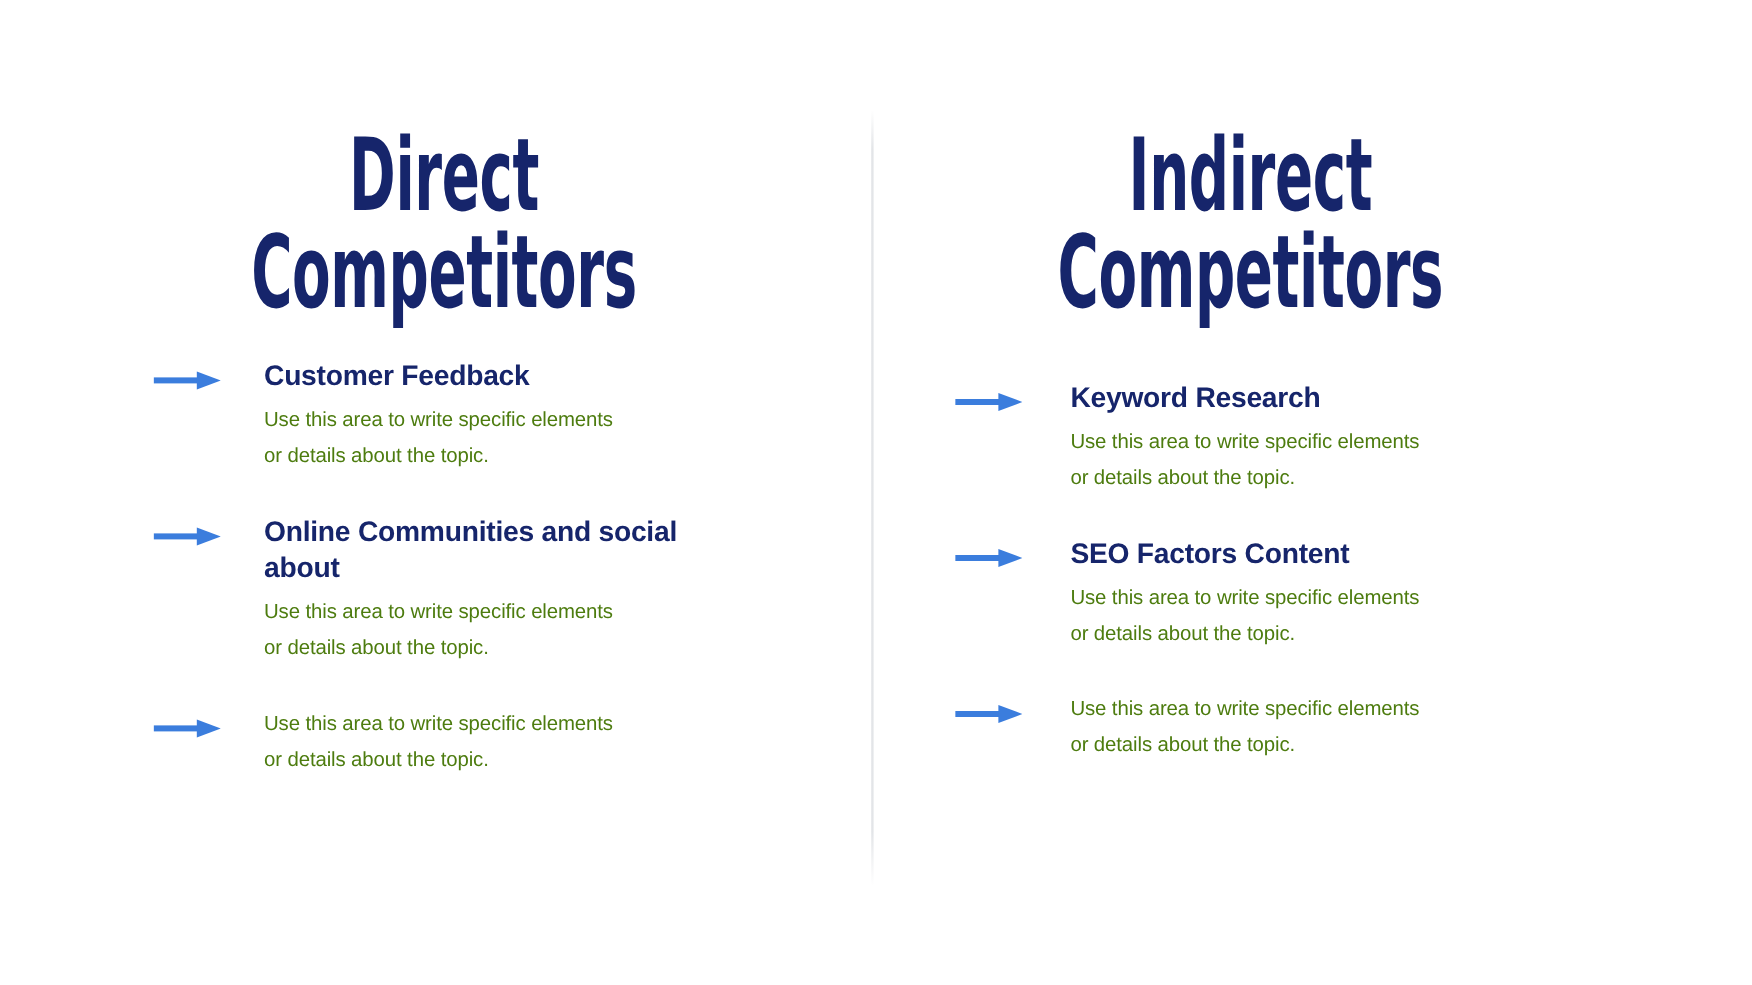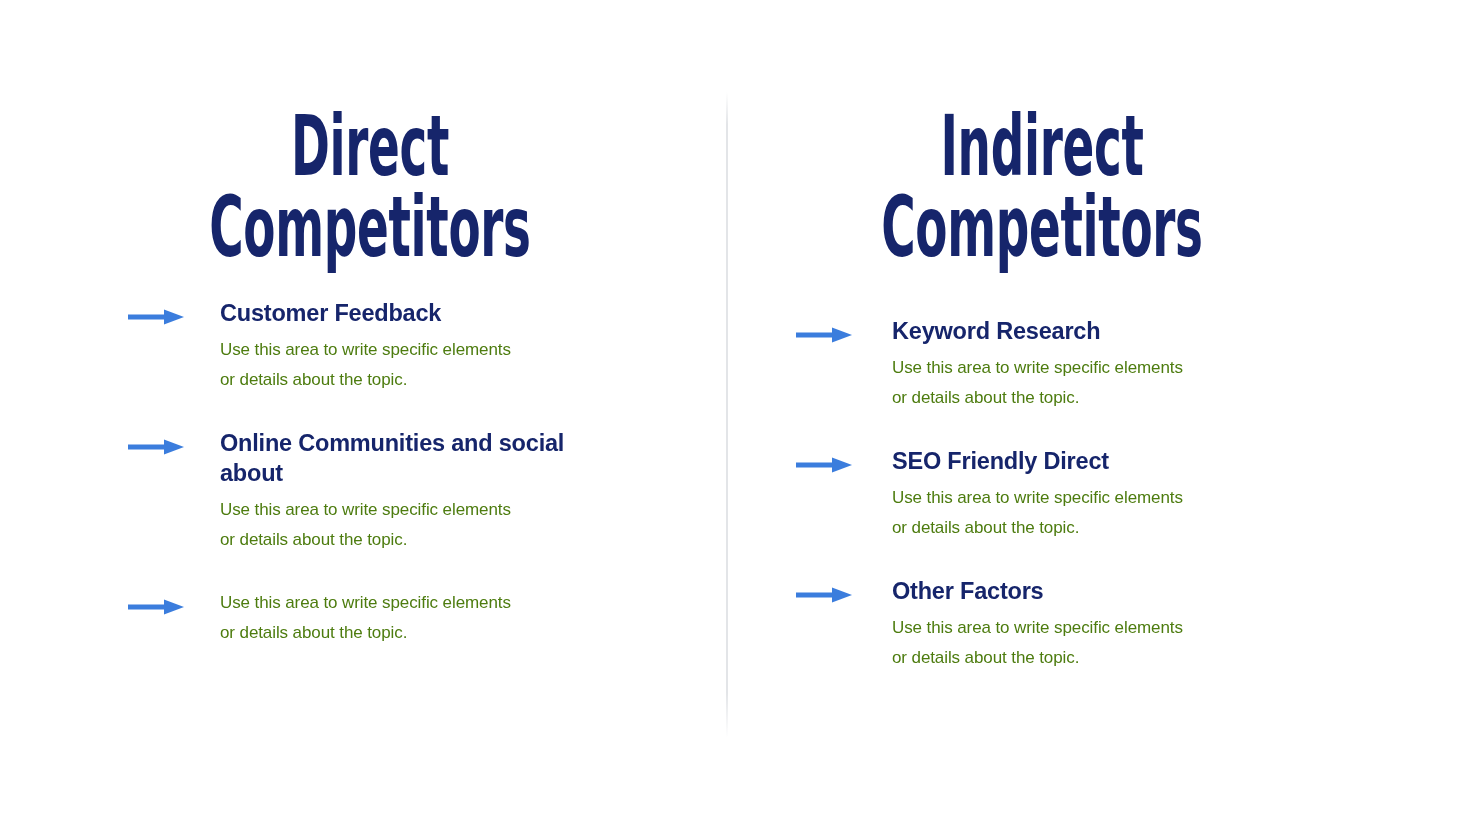--- a/index.html
+++ b/index.html
@@ -182,33 +182,32 @@
           <span class="ln">Use this area to write specific elements</span>
           <span class="ln">or details about the topic.</span>
         </div>
       </div>
 
       <div class="item">
         <svg class="arrow-icon" viewBox="0 0 56 20">
           <rect x="0" y="7.5" width="40" height="5" fill="#3b7ddd"></rect>
           <polygon points="36,2.5 56,10 36,17.5" fill="#3b7ddd"></polygon>
         </svg>
-        <div class="item-title">SEO Friendly Direct</div>
-        <div class="item-body">
-          <span class="ln">Use this area to write specific elements</span>
-          <span class="ln">or details about the topic.</span>
-        </div>
-      </div>
-
-      <div class="item">
-        <svg class="arrow-icon" viewBox="0 0 56 20">
-          <rect x="0" y="7.5" width="40" height="5" fill="#3b7ddd"></rect>
-          <polygon points="36,2.5 56,10 36,17.5" fill="#3b7ddd"></polygon>
-        </svg>
-        <div class="item-title">Other Factors</div>
+        <div class="item-title">SEO Factors Content</div>
+        <div class="item-body">
+          <span class="ln">Use this area to write specific elements</span>
+          <span class="ln">or details about the topic.</span>
+        </div>
+      </div>
+
+      <div class="item">
+        <svg class="arrow-icon" viewBox="0 0 56 20">
+          <rect x="0" y="7.5" width="40" height="5" fill="#3b7ddd"></rect>
+          <polygon points="36,2.5 56,10 36,17.5" fill="#3b7ddd"></polygon>
+        </svg>
         <div class="item-body">
           <span class="ln">Use this area to write specific elements</span>
           <span class="ln">or details about the topic.</span>
         </div>
       </div>
 
     </div>
   </div>
 
 </div>

